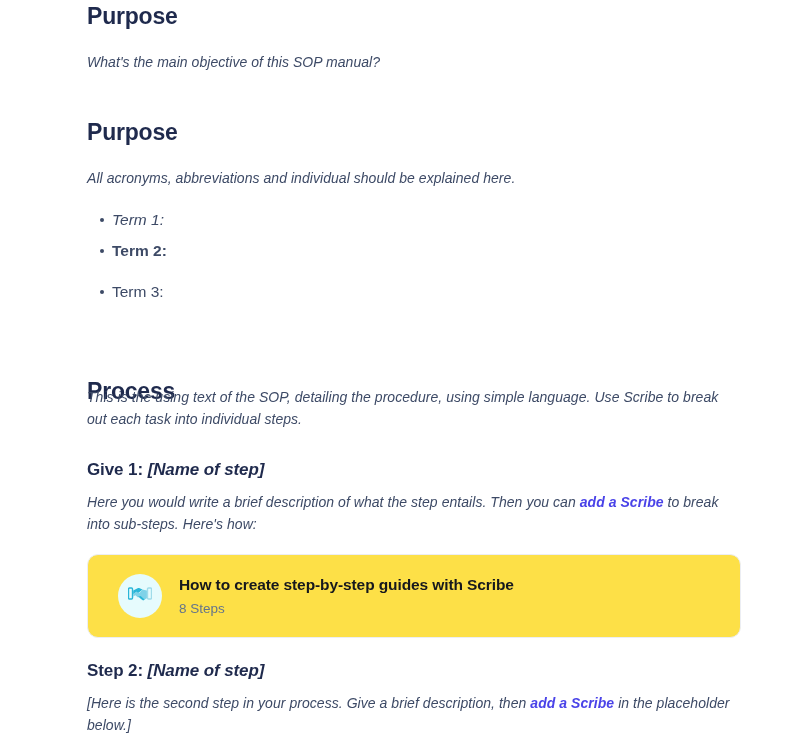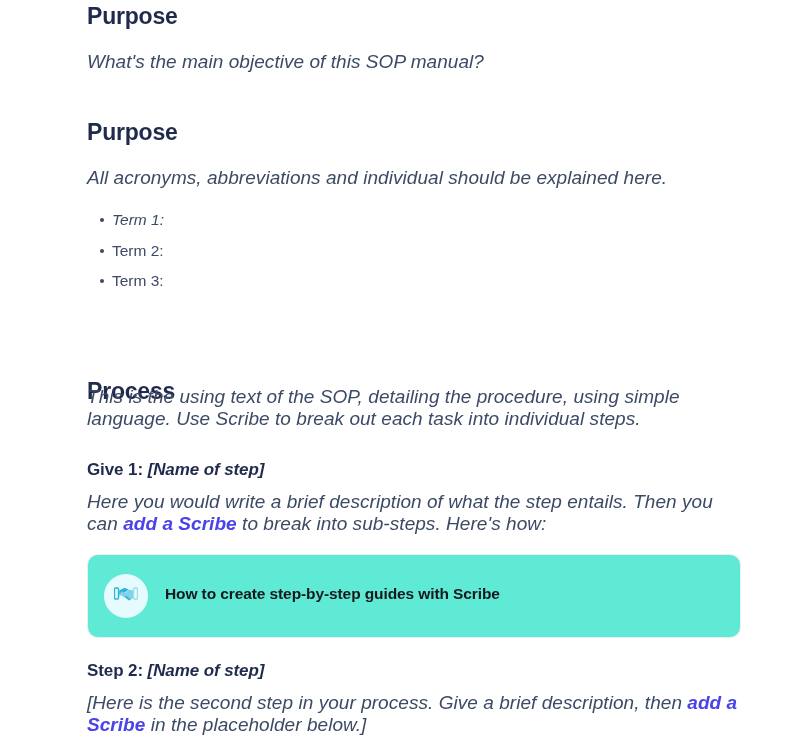--- a/index.html
+++ b/index.html
@@ -49,21 +49,21 @@
     color: #1f2a4d;
     margin: 0;
     letter-spacing: -0.1px;
   }
   h3.step-heading .step-name {
     font-style: italic;
   }
 
   
   p.body-text {
-    font-size: 19px;
+    font-size: 14px;
     line-height: 22px;
     font-style: italic;
     color: #3d4a66;
     margin: 0;
     letter-spacing: 0.05px;
   }
 
   a.scribe-link,
   .scribe-link {
     color: #4a43e8;
@@ -97,24 +97,24 @@
     border-radius: 50%;
     background: #3d4a66;
   }
 
   
   .scribe-card {
     box-sizing: border-box;
     width: 654px;
     border: 1px solid #eceef3;
     border-radius: 11px;
-    background: #5eead4;
+    background: #fde047;
     display: flex;
     align-items: center;
-    padding: 19px 16px;
+    padding: 19px 30px;
     cursor: pointer;
   }
   .scribe-card-icon {
     flex: 0 0 auto;
     width: 44px;
     height: 44px;
     border-radius: 50%;
     background: #e6fbfd;
     display: flex;
     align-items: center;
@@ -151,21 +151,21 @@
   #glossary-list        { top: 210px; }
   #process-heading      { top: 337px; margin-top: 40px; }
   #process-body         { top: 386px; }
   #step1-heading        { top: 459px; }
   #step1-body           { top: 491px; }
   #step1-card           { top: 554px; }
   #step2-heading        { top: 660px; }
   #step2-body           { top: 692px; }
 
   ul.glossary-list li:nth-child(1) { margin-bottom: 11px; font-style: italic; }
-  ul.glossary-list li:nth-child(2) { margin-bottom: 10px; }
+  ul.glossary-list li:nth-child(2) { margin-bottom: 21px; font-weight: bold; }
 </style>
 </head>
 <body>
 
 <div class="page">
   <div class="content">
 
     <h2 class="section-heading blk" id="purpose-heading">Purpose</h2>
 
     <p class="body-text blk" id="purpose-body">What's the main objective of this SOP manual?</p>
@@ -198,20 +198,21 @@
         <svg width="24" height="20" viewBox="0 0 24 20" aria-hidden="true">
           <rect x="0.5" y="2" width="4" height="11" rx="1" fill="none" stroke="#29b6d8" stroke-width="1.4"></rect>
           <rect x="19.5" y="2" width="4" height="11" rx="1" fill="none" stroke="#9fdcea" stroke-width="1.4"></rect>
           <path d="M5.2 4.4 L9.6 2.3 C10.3 2.0 11.0 2.0 11.7 2.3 L14.4 3.6 L11.0 6.6 C10.3 7.2 9.3 7.2 8.7 6.6 L8.2 6.1 L5.2 8.6 Z" fill="#29b6d8"></path>
           <path d="M14.2 3.4 L18.9 4.6 L18.9 12.2 L16.6 13.6 L12.4 10.2 L10.0 11.4 L7.4 9.3 L5.2 10.6 L5.2 8.0 L8.4 5.4 L9.6 6.5 C10.3 7.1 11.3 7.1 12.0 6.5 Z" fill="#7fd2e8"></path>
           <path d="M10.2 10.6 L13.0 12.9 L15.2 14.6 L16.8 13.5 L12.6 10.0 Z" fill="#29b6d8"></path>
         </svg>
       </div>
       <div class="scribe-card-body">
         <div class="scribe-card-title">How to create step-by-step guides with Scribe</div>
+        <div class="scribe-card-meta">8 Steps</div>
       </div>
     </div>
 
     <h3 class="step-heading blk" id="step2-heading">
       <span>Step 2:</span>
       <span class="step-name">[Name of step]</span>
     </h3>
 
     <p class="body-text blk" id="step2-body">
       <span>[Here is the second step in your process. Give a brief description, then </span><a class="scribe-link" href="#">add a Scribe</a><span> in the placeholder below.]</span>

